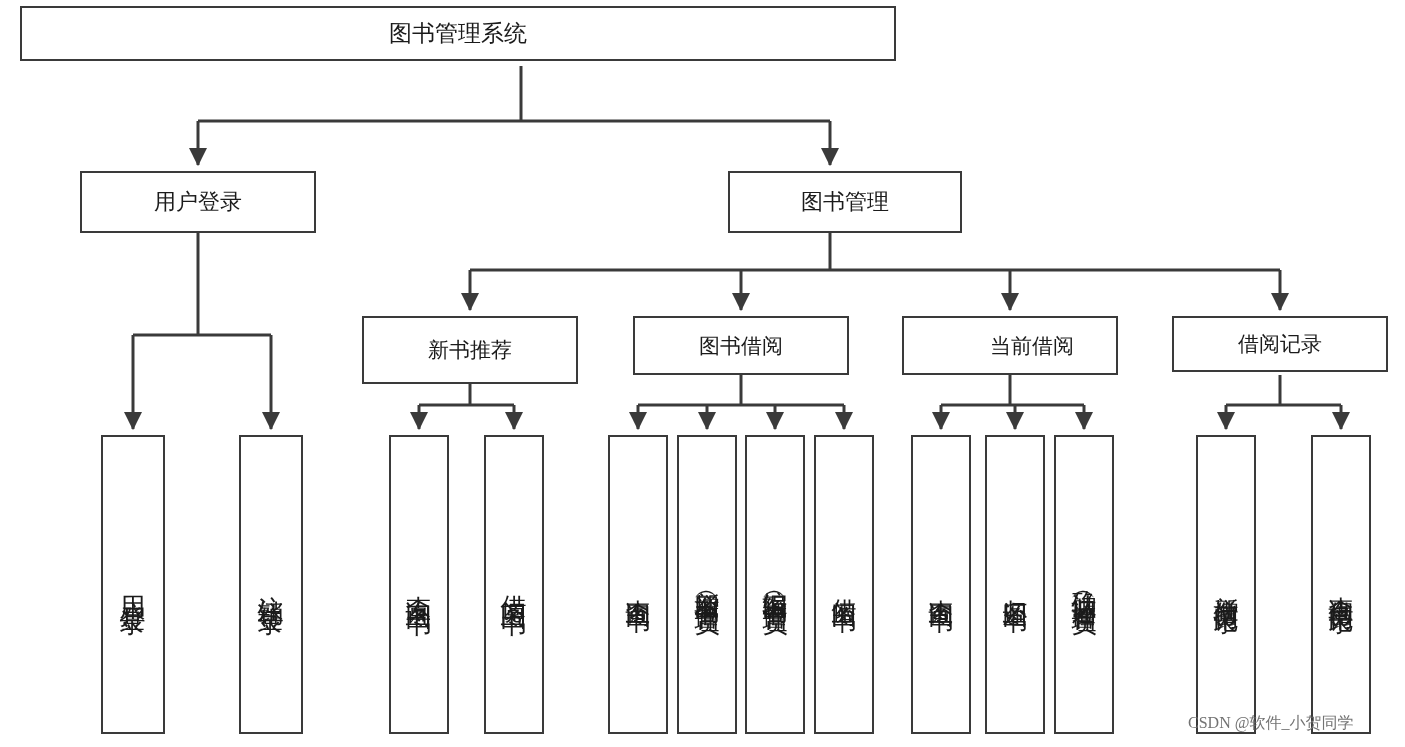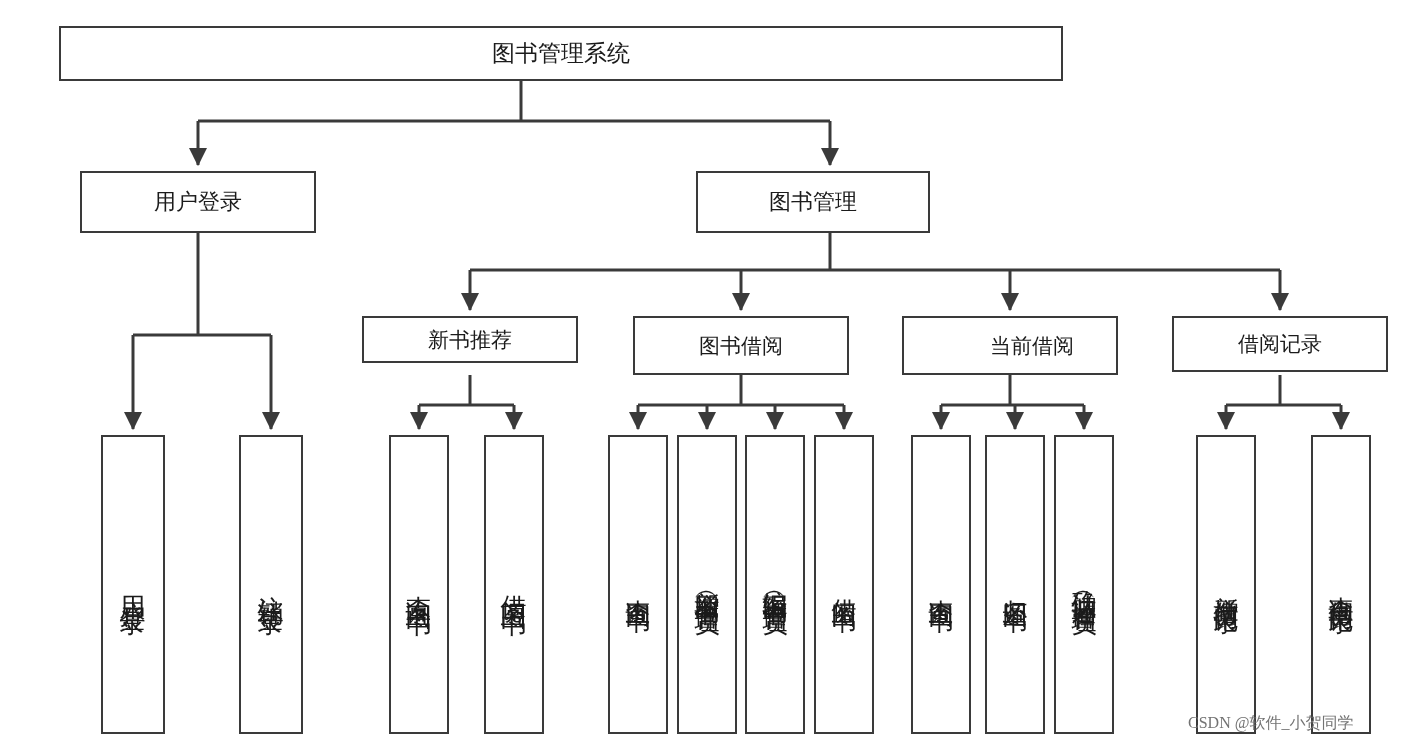--- a/index.html
+++ b/index.html
@@ -129,33 +129,33 @@
       <path d="M 1015 405 L 1015 429" marker-end="url(#arrow)"></path>
       <path d="M 1084 405 L 1084 429" marker-end="url(#arrow)"></path>
 
       <path d="M 1280 375 L 1280 405"></path>
       <path d="M 1226 405 L 1341 405"></path>
       <path d="M 1226 405 L 1226 429" marker-end="url(#arrow)"></path>
       <path d="M 1341 405 L 1341 429" marker-end="url(#arrow)"></path>
     </g>
   </svg>
 
-  <div class="node root" style="left:20px; top:26px; width:1004px; height:55px;margin-left:39px;">
+  <div class="node root" style="left:20px; top:6px; width:876px; height:55px;">
     <span class="label">图书管理系统</span>
   </div>
 
   <div class="node branch" style="left:80px; top:171px; width:236px; height:62px;">
     <span class="label">用户登录</span>
   </div>
 
-  <div class="node branch" style="left:696px; top:171px; width:234px; height:62px;">
+  <div class="node branch" style="left:728px; top:171px; width:234px; height:62px;">
     <span class="label">图书管理</span>
   </div>
 
-  <div class="node group" style="left:362px; top:316px; width:216px; height:47px;">
+  <div class="node group" style="left:362px; top:316px; width:216px; height:68px;">
     <span class="label">新书推荐</span>
   </div>
 
   <div class="node group" style="left:633px; top:316px; width:216px; height:59px;justify-content:center;">
     <span class="label">图书借阅</span>
   </div>
 
   <div class="node group" style="left:902px; top:316px; width:216px; height:59px;padding-left:44px;">
     <span class="label">当前借阅</span>
   </div>

